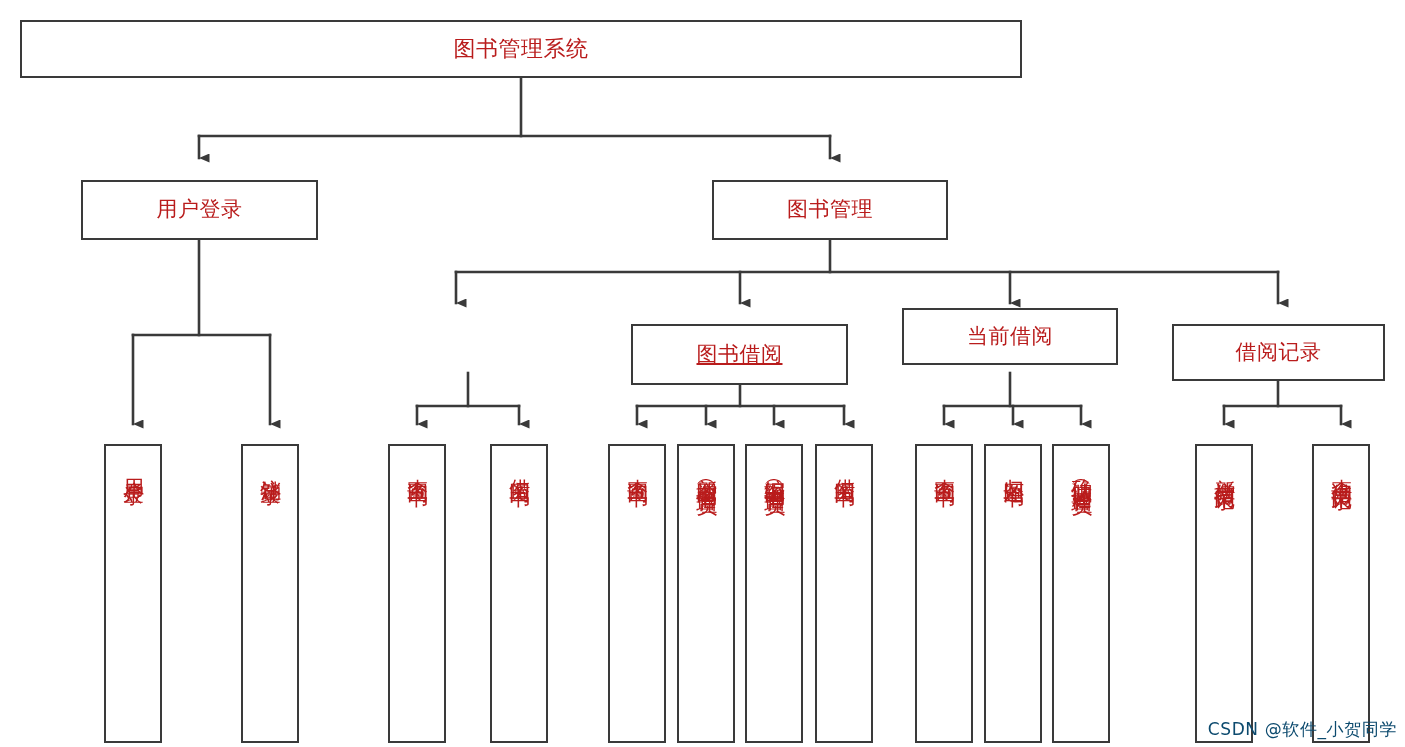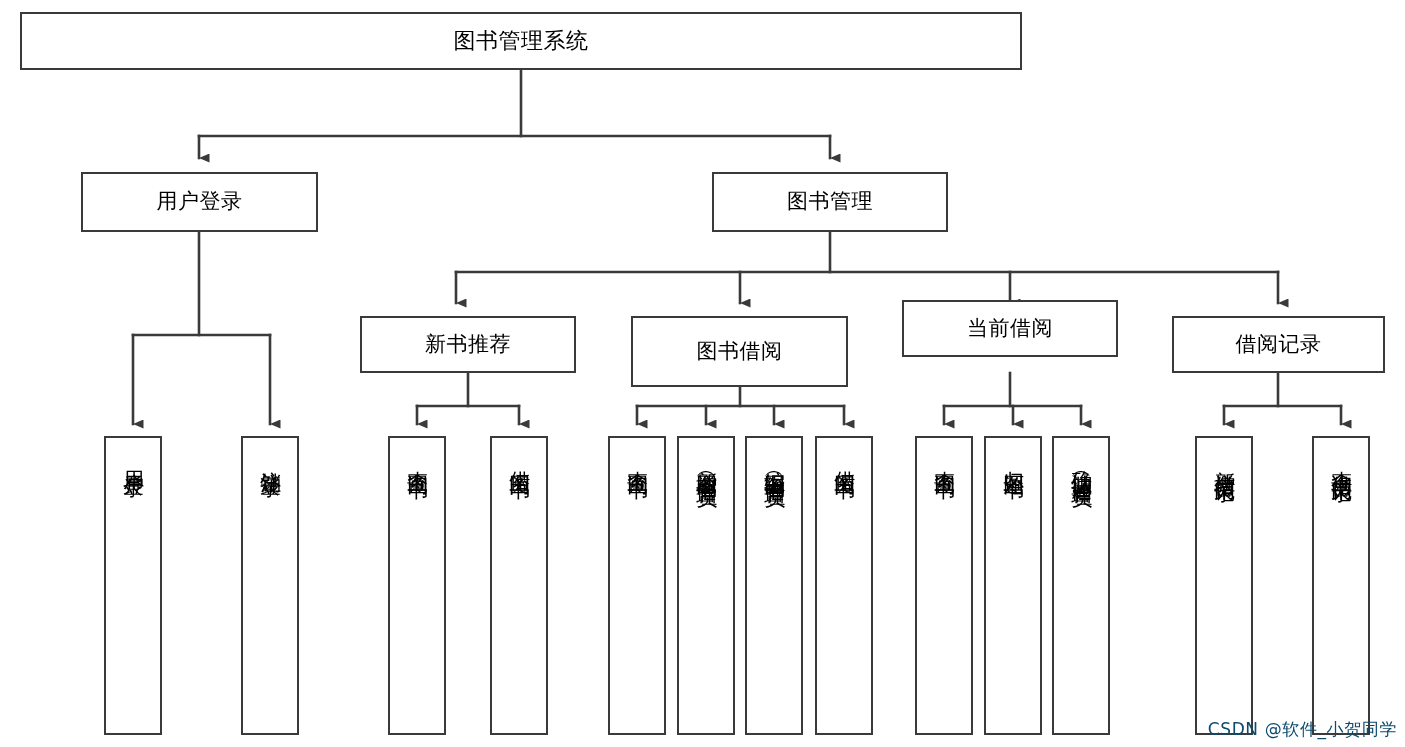--- a/index.html
+++ b/index.html
@@ -23,21 +23,22 @@
     height: 747px;
     pointer-events: none;
   }
   .node {
     position: absolute;
     background: #ffffff;
     border: 2.5px solid #3a3a3a;
     display: flex;
     align-items: center;
     justify-content: center;
-    color: #000000;
+    color: #b91c1c;
+    margin-top: 8px;
   }
   .node-label {
     display: block;
     text-align: center;
     white-space: nowrap;
     letter-spacing: 0.5px;
   }
   
   .node.horizontal .node-label {
     font-size: 21px;
@@ -130,25 +131,22 @@
   </div>
 
   <div class="node horizontal" style="left:81px; top:172px; width:237px; height:60px;">
     <span class="node-label">用户登录</span>
   </div>
 
   <div class="node horizontal" style="left:712px; top:172px; width:236px; height:60px;">
     <span class="node-label">图书管理</span>
   </div>
 
-  <div class="node horizontal" style="left:360px; top:316px; width:216px; height:57px;">
-    <span class="node-label">新书推荐</span>
-  </div>
-
-  <div class="node horizontal" style="left:631px; top:316px; width:217px; height:71px;">
+
+  <div class="node horizontal" style="left:631px; top:316px; width:217px; height:61px;text-decoration:underline;">
     <span class="node-label">图书借阅</span>
   </div>
 
   <div class="node horizontal" style="left:902px; top:300px; width:216px; height:57px;">
     <span class="node-label">当前借阅</span>
   </div>
 
   <div class="node horizontal" style="left:1172px; top:316px; width:213px; height:57px;justify-content:center;">
     <span class="node-label">借阅记录</span>
   </div>

